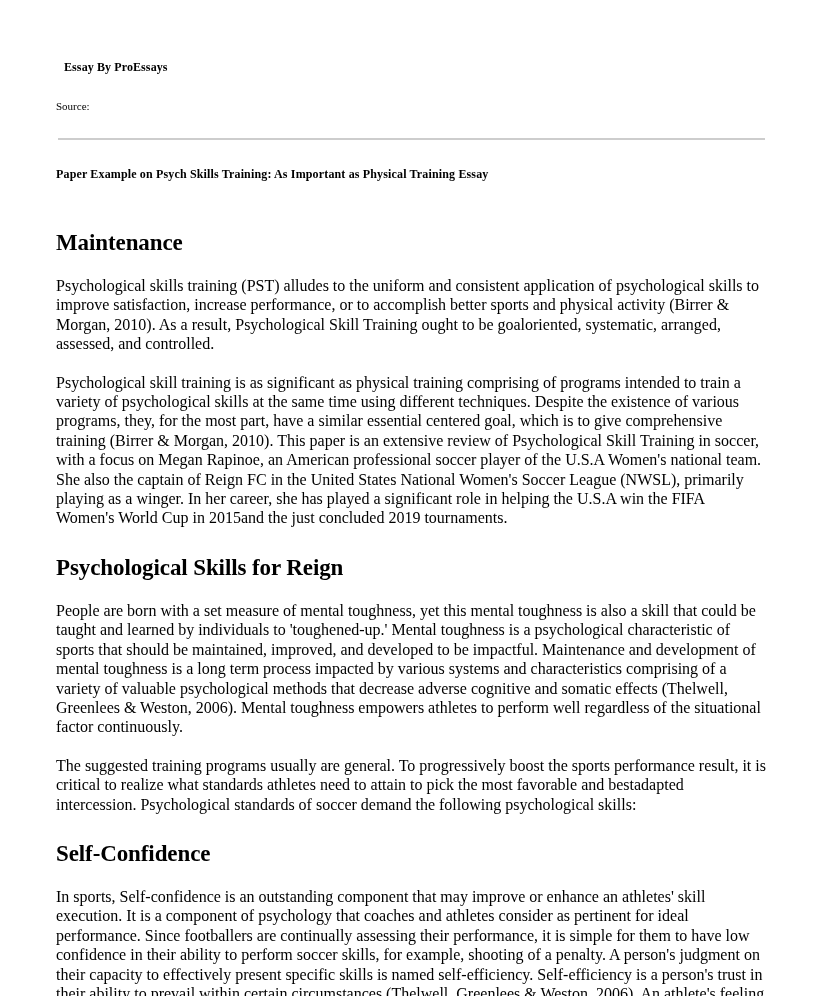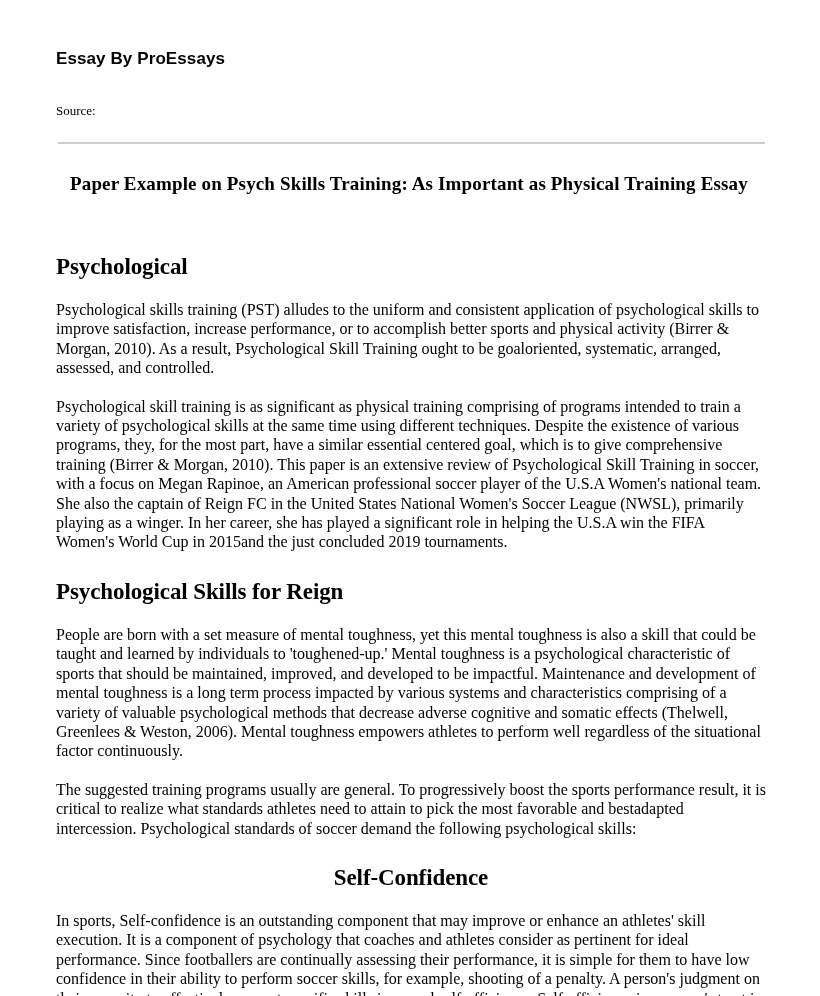--- a/index.html
+++ b/index.html
@@ -33,31 +33,31 @@
     top: 0;
     width: 710px;
   }
 
   
   .masthead {
     padding-top: 50px;
   }
 
   .site-name {
-    font-family: Liberation Sans, sans-serif;
+    font-family: Liberation Serif, serif;
     font-weight: bold;
-    font-size: 17px;
+    font-size: 12px;
     line-height: 18px;
     letter-spacing: 0.1px;
-    margin: 0;
+    margin: 8px;
   }
 
   .source-block {
-    margin-top: 33px;
-    font-size: 13px;
+    margin-top: 21px;
+    font-size: 11px;
     line-height: 19px;
     word-break: break-all;
   }
 
   .source-label {
     display: block;
   }
 
   .source-url {
     display: block;
@@ -67,41 +67,41 @@
   .divider {
     margin-top: 22px;
     width: 707px;
     height: 2px;
     background: #cdcdcd;
     border: 0;
   }
 
   
   .doc-title {
-    margin: 14px;
+    margin: 0;
     padding-top: 16px;
-    font-size: 19px;
+    font-size: 12px;
     line-height: 20px;
     font-weight: bold;
     letter-spacing: 0.15px;
     font-family: Liberation Serif, serif;
   }
 
   
   h2.section-heading {
     margin: 0;
     font-size: 23px;
     line-height: 27px;
     font-weight: bold;
     letter-spacing: -0.1px;
   }
 
   .h-introduction   { padding-top: 45px; }
   .h-psych-skills   { padding-top: 26px; }
-  .h-self-conf      { padding-top: 26px; text-align: center; }
+  .h-self-conf      { padding-top: 26px; }
 
   
   p.body-text {
     margin: 0;
     font-size: 16px;
     line-height: 19.4px;
     text-align: left;
   }
 
   .p-gap-first { padding-top: 20px; }
@@ -118,21 +118,21 @@
 
       <div class="source-block">
         <span class="source-label">Source:</span>
       </div>
     </header>
 
     <hr class="divider">
 
     <div class="doc-title">Paper Example on Psych Skills Training: As Important as Physical Training Essay</div>
 
-    <h2 class="section-heading h-introduction">Psychological</h2>
+    <h2 class="section-heading h-introduction">Maintenance</h2>
 
     <p class="body-text p-gap-first">Psychological skills training (PST) alludes to the uniform and consistent application of psychological skills to improve satisfaction, increase performance, or to accomplish better sports and physical activity (Birrer &amp; Morgan, 2010). As a result, Psychological Skill Training ought to be goaloriented, systematic, arranged, assessed, and controlled.</p>
 
     <p class="body-text p-gap">Psychological skill training is as significant as physical training comprising of programs intended to train a variety of psychological skills at the same time using different techniques. Despite the existence of various programs, they, for the most part, have a similar essential centered goal, which is to give comprehensive training (Birrer &amp; Morgan, 2010). This paper is an extensive review of Psychological Skill Training in soccer, with a focus on Megan Rapinoe, an American professional soccer player of the U.S.A Women's national team. She also the captain of Reign FC in the United States National Women's Soccer League (NWSL), primarily playing as a winger. In her career, she has played a significant role in helping the U.S.A win the FIFA Women's World Cup in 2015and the just concluded 2019 tournaments.</p>
 
     <h2 class="section-heading h-psych-skills">Psychological Skills for Reign</h2>
 
     <p class="body-text p-gap-first">People are born with a set measure of mental toughness, yet this mental toughness is also a skill that could be taught and learned by individuals to 'toughened-up.' Mental toughness is a psychological characteristic of sports that should be maintained, improved, and developed to be impactful. Maintenance and development of mental toughness is a long term process impacted by various systems and characteristics comprising of a variety of valuable psychological methods that decrease adverse cognitive and somatic effects (Thelwell, Greenlees &amp; Weston, 2006). Mental toughness empowers athletes to perform well regardless of the situational factor continuously.</p>
 
     <p class="body-text p-gap">The suggested training programs usually are general. To progressively boost the sports performance result, it is critical to realize what standards athletes need to attain to pick the most favorable and bestadapted intercession. Psychological standards of soccer demand the following psychological skills:</p>

